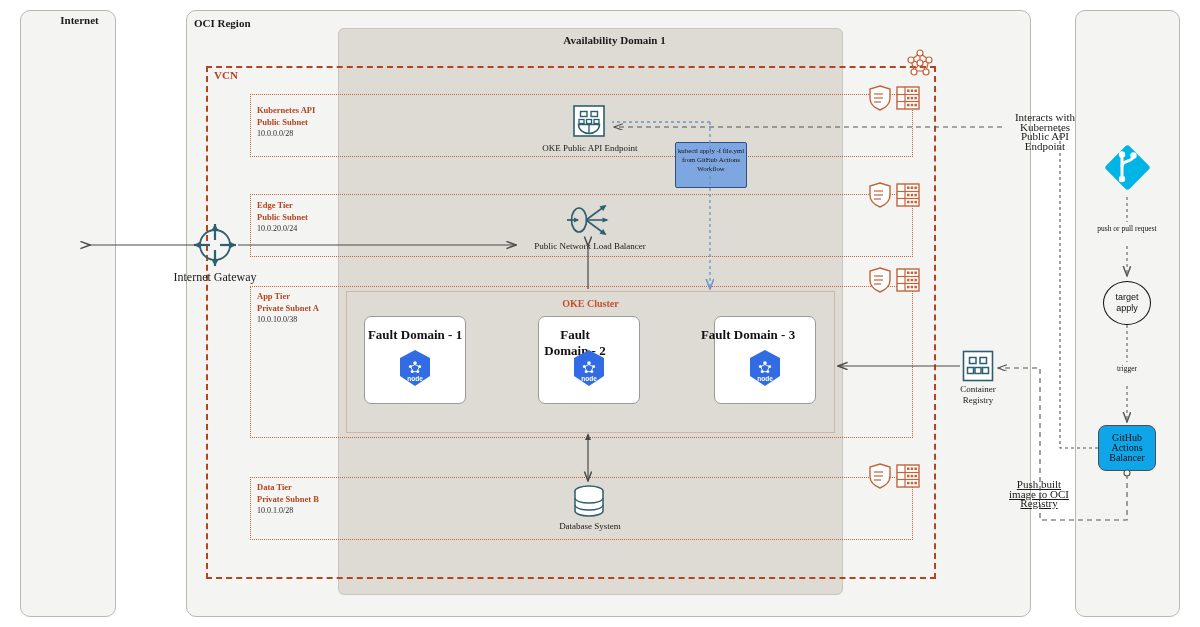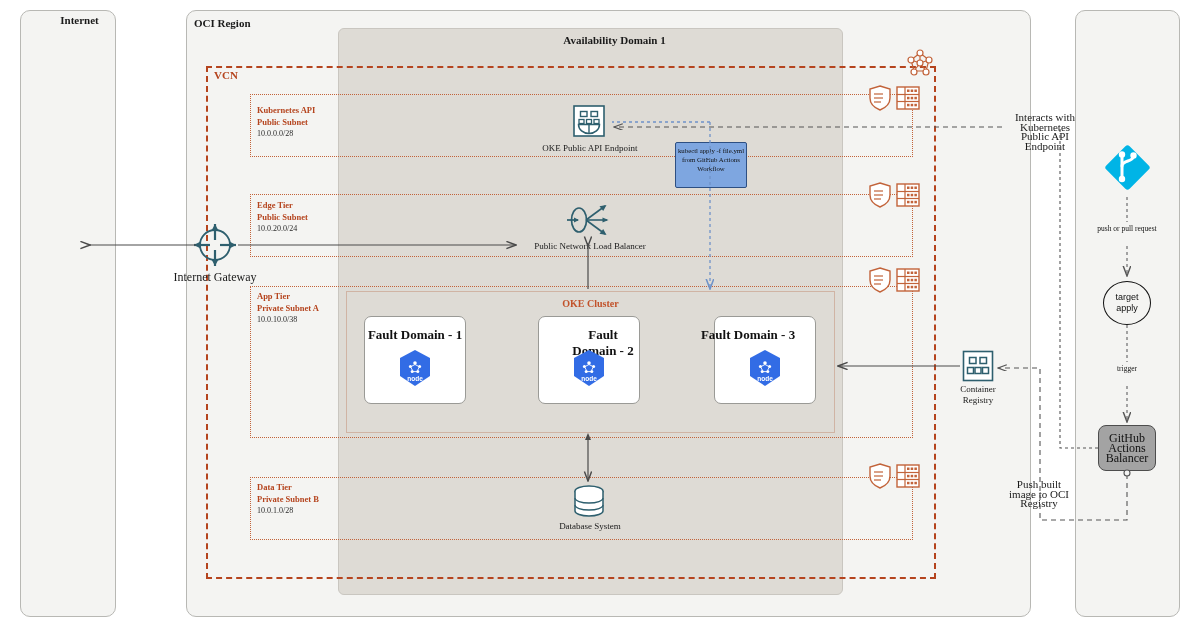--- a/index.html
+++ b/index.html
@@ -64,43 +64,43 @@
   }
   .fd-box {
     position:absolute; top:316px; width:102px; height:88px;
     background:#ffffff; border:1px solid #9a9a96; border-radius:7px;
   }
   .fd1 { left:364px; } .fd2 { left:538px; } .fd3 { left:714px; }
   .fd-label {
     position:absolute; top:327px; width:102px; text-align:center;
     font-weight:bold; font-size:13px; color:#111;
   }
-  .fdl1 { left:364px; } .fdl2 { left:538px;padding-left:28px; } .fdl3 { left:688px;margin-left:9px; }
+  .fdl1 { left:364px; } .fdl2 { left:510px;padding-left:28px; } .fdl3 { left:688px;margin-left:9px; }
   .node-ico { position:absolute; top:348px; width:40px; height:40px; }
   .n1 { left:395px; } .n2 { left:569px; } .n3 { left:745px; }
 
   .ico { position:absolute; }
   .cap {
     position:absolute; text-align:center; font-size:9px; color:#1a1a1a;
     line-height:11px;
   }
   .cap-sm { font-size:11px; line-height:9.5px; }
 
   .kubectl-note {
     position:absolute; left:675px; top:142px; width:72px; height:46px;
     background:#7ea6e0; border:1px solid #2d4f82; border-radius:2px;
     font-size:6.8px; line-height:9px; color:#111; text-align:center;
     padding-top:3px;
   }
 
   .gha-box {
     position:absolute; left:1098px; top:425px; width:58px; height:46px;
-    background:#a3a3a3; border:1.5px solid #4d4d4d; border-radius:8px;
+    background:#0ea5e9; border:1.5px solid #4d4d4d; border-radius:8px;
     display:flex; align-items:center; justify-content:center;
-    font-size:12px; line-height:10px; text-align:center; color:#111;
+    font-size:10px; line-height:10px; text-align:center; color:#111;
   }
   .branch-circle {
     position:absolute; left:1103px; top:281px; width:48px; height:44px;
     border:1.5px solid #111; border-radius:50%;
     display:flex; align-items:center; justify-content:center;
     font-family:"Liberation Sans", sans-serif;
     font-size:9px; line-height:11px; text-align:center; color:#111;
     background:#f4f4f2;
   }
   .edge-lbl {
@@ -440,21 +440,21 @@
 <div class="branch-circle">
   <div><span>target</span><br><span>apply</span></div>
 </div>
 
 <div class="edge-lbl" style="left:1104px; top:364px; width:46px;">trigger</div>
 
 <div class="gha-box">
   <div><span>GitHub</span><br><span>Actions</span><br><span>Balancer</span></div>
 </div>
 
-<div class="cap cap-sm" style="left:1008px; top:480px; width:62px;">Push built image to OCI Registry</div>
+<div class="cap cap-sm" style="left:1008px; top:480px; width:62px;text-decoration:underline;">Push built image to OCI Registry</div>
 
 <svg class="overlay">
   <defs>
     <marker id="ah" markerWidth="9" markerHeight="9" refX="8" refY="3" orient="auto">
       <path d="M0,0 L8,3 L0,6" fill="none" stroke="#4a4a4a" stroke-width="1.2"></path>
     </marker>
     <marker id="ahb" markerWidth="9" markerHeight="9" refX="8" refY="3" orient="auto">
       <path d="M0,0 L8,3 L0,6" fill="none" stroke="#6f93c9" stroke-width="1.2"></path>
     </marker>
     <marker id="ahd" markerWidth="9" markerHeight="9" refX="8" refY="3" orient="auto">

